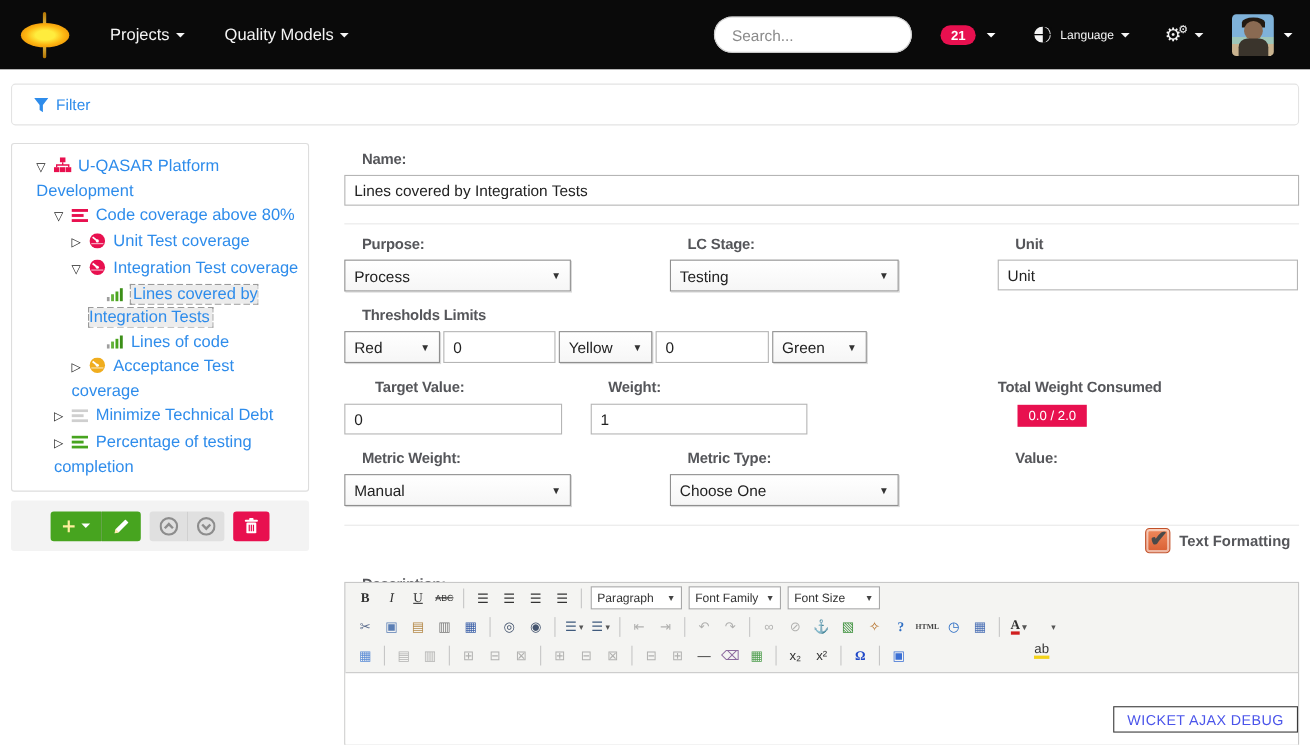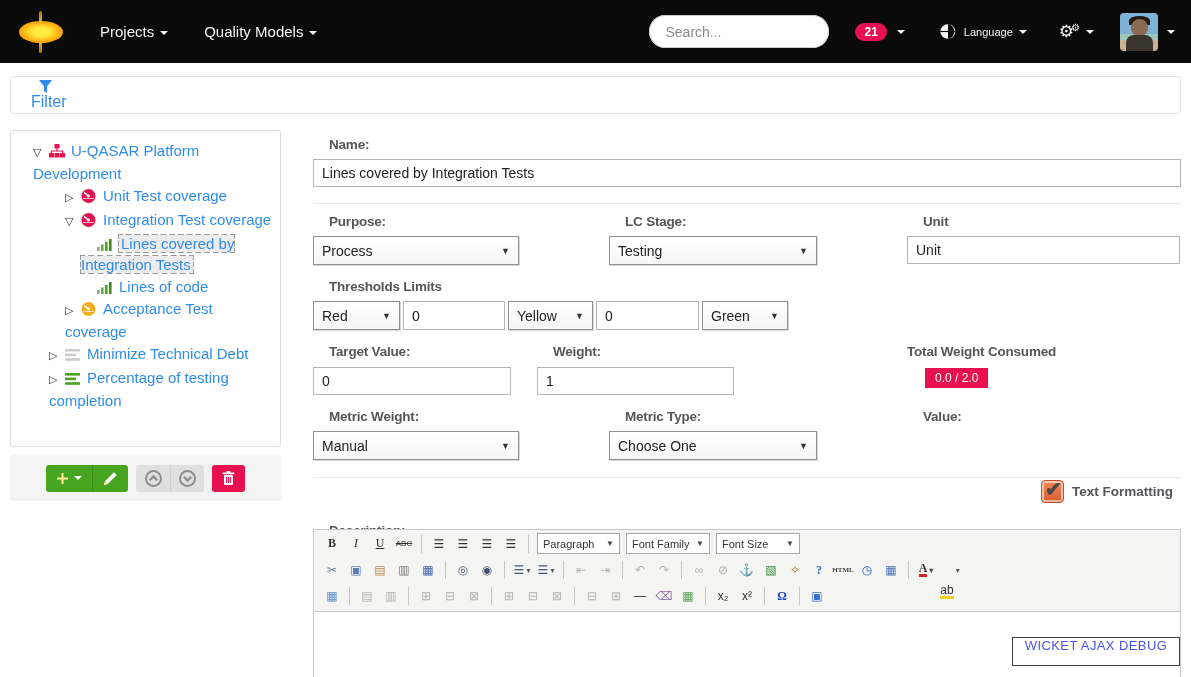--- a/index.html
+++ b/index.html
@@ -42,22 +42,22 @@
   .avatar .hair { position:absolute; left:9px; top:3px; width:21px; height:9px;
     border-radius:50% 50% 0 0; background:#231a12; }
   .avatar .body { position:absolute; left:6px; top:22px; width:27px; height:16px;
     border-radius:8px 8px 0 0; background:#3a342c; }
   .userbox .caret { color:#fff; margin-left:9px; }
 
   
   .filterbar { position:absolute; left:10px; top:76px; width:1171px; height:38px;
     border:1px solid #e3e3e3; border-radius:4px; background:#fff;
     display:flex; align-items:center; padding-left:20px; }
-  .filter-link { color:#2e8ceb; font-size:16px; display:flex; align-items:center;
-    cursor:pointer;flex-direction:column; }
+  .filter-link { color:#2e8ceb; font-size:14px; display:flex; align-items:center;
+    cursor:pointer; }
   .filter-link svg { margin-right:7px; }
 
   
   .tree-panel { position:absolute; left:10px; top:130px; width:271px; height:317px;
     border:1px solid #ddd; border-radius:3px; background:#fff; padding:8px 6px;
     overflow:hidden; }
   .tree-row { font-size:15px; line-height:21px; color:#2e8ceb; margin:1px 0; cursor:pointer; }
   .exp { display:inline-block; width:14px; color:#1a1a1a; font-size:11px; cursor:pointer; }
   .t-icon { display:inline-block; width:16px; height:14px; margin:0 6px 0 2px;
     vertical-align:-2px; }
@@ -120,23 +120,23 @@
     cursor:pointer; }
   .tb-select .sel-caret { margin-left:auto; font-size:8px; color:#444; padding-left:5px; }
   .tb-bold { font-weight:bold; font-family:"Liberation Serif",serif; }
   .tb-italic { font-style:italic; font-family:"Liberation Serif",serif; }
   .tb-underline { text-decoration:underline; font-family:"Liberation Serif",serif; }
   .tb-strike { font-size:8px; font-weight:normal; text-decoration:line-through; }
   .ed-content { position:absolute; left:0; top:81px; width:866px; height:66px;
     background:#fff; border-top:1px solid #c8c8c8; cursor:text; }
 
   
-  .wicket { position:absolute; right:11px; bottom:11px; width:168px; height:29px;
+  .wicket { position:absolute; right:11px; bottom:11px; width:168px; height:24px;
     border:1px solid #3a3a3a; background:#fff; color:#4b55ea; font-size:13px;
-    display:flex; justify-content:center; letter-spacing:.4px;
+    display:flex; align-items:center; justify-content:center; letter-spacing:.4px;
     z-index:60; cursor:pointer; }
 </style>
 </head>
 <body>
 
 <div class="navbar">
   <div class="brand">
     <div class="spike"></div>
     <div class="disc"></div>
   </div>
@@ -187,20 +187,25 @@
 </div>
 
 <div class="tree-panel" id="tree-panel">
     <div class="tree-row" style="padding-left: 16px;"><span class="exp">▽</span><span class="t-icon"><svg width="16" height="14" viewBox="0 0 16 14">
           <rect x="5.5" y="0" width="5" height="4.5" fill="#e8104f"></rect>
           <rect x="0" y="9" width="5" height="4.5" fill="#e8104f"></rect>
           <rect x="5.5" y="9" width="5" height="4.5" fill="#e8104f"></rect>
           <rect x="11" y="9" width="5" height="4.5" fill="#e8104f"></rect>
           <path d="M8 4.5 V7 M2.5 9 V7 H13.5 V9" stroke="#e8104f" stroke-width="1.2" fill="none"></path>
         </svg></span><span class="t-label">U-QASAR Platform Development</span></div>
+    <div class="tree-row" style="padding-left: 32px;"><span class="exp">▽</span><span class="t-icon"><svg width="15" height="12" viewBox="0 0 15 12">
+          <rect x="0" y="0" width="15" height="2.6" fill="#e8104f"></rect>
+          <rect x="0" y="4.6" width="11" height="2.6" fill="#e8104f"></rect>
+          <rect x="0" y="9.2" width="15" height="2.6" fill="#e8104f"></rect>
+        </svg></span><span class="t-label">Code coverage above 80%</span></div>
     <div class="tree-row" style="padding-left: 48px;"><span class="exp">▷</span><span class="t-icon"><svg width="15" height="14" viewBox="0 0 15 14">
           <circle cx="7.5" cy="7" r="7" fill="#e8104f"></circle>
           <path d="M7.5 7 L3.2 3.6" stroke="#fff" stroke-width="1.6"></path>
           <circle cx="7.5" cy="7" r="1.4" fill="#fff"></circle>
           <path d="M2 9.5 h11" stroke="#fff" stroke-width="1" opacity=".7"></path>
         </svg></span><span class="t-label">Unit Test coverage</span></div>
     <div class="tree-row" style="padding-left: 48px;"><span class="exp">▽</span><span class="t-icon"><svg width="15" height="14" viewBox="0 0 15 14">
           <circle cx="7.5" cy="7" r="7" fill="#e8104f"></circle>
           <path d="M7.5 7 L3.2 3.6" stroke="#fff" stroke-width="1.6"></path>
           <circle cx="7.5" cy="7" r="1.4" fill="#fff"></circle>
@@ -305,21 +310,21 @@
   <div class="f-select" style="left:195px;top:171px;width:85px">
     <span>Yellow</span>
     <span class="sel-caret">▼</span>
   </div>
   <input class="f-input" style="left: 283px; top: 171px; width: 103px; height: 29px;" value="0">
   <div class="f-select" style="left:389px;top:171px;width:86px">
     <span>Green</span>
     <span class="sel-caret">▼</span>
   </div>
 
-  <div class="f-label" style="left:0;top:214px">Target Value:</div>
+  <div class="f-label" style="left:12px;top:214px">Target Value:</div>
   <input class="f-input" style="left: 0px; top: 237px; width: 198px;" value="0">
 
   <div class="f-label" style="left:224px;top:214px">Weight:</div>
   <input class="f-input" style="left: 224px; top: 237px; width: 197px;" value="1">
 
   <div class="f-label" style="left:578px;top:214px">Total Weight Consumed</div>
   <div class="twc-badge" style="left:612px;top:238px">0.0 / 2.0</div>
 
   <div class="f-label" style="left:0;top:279px">Metric Weight:</div>
   <div class="f-select" style="left:0;top:301px;width:206px">

